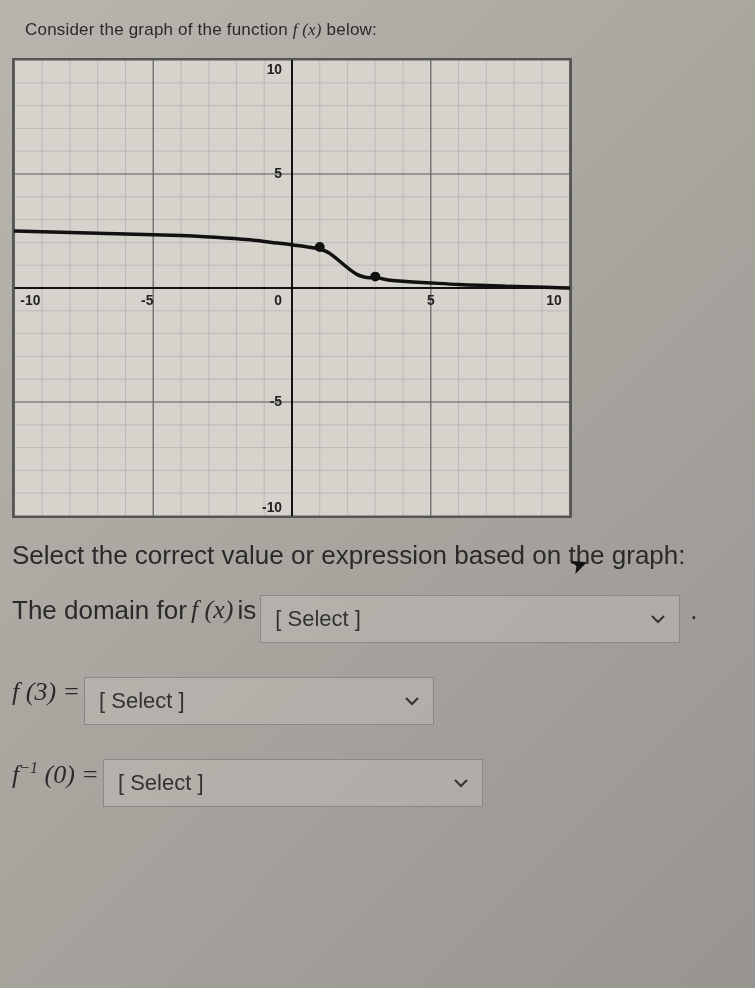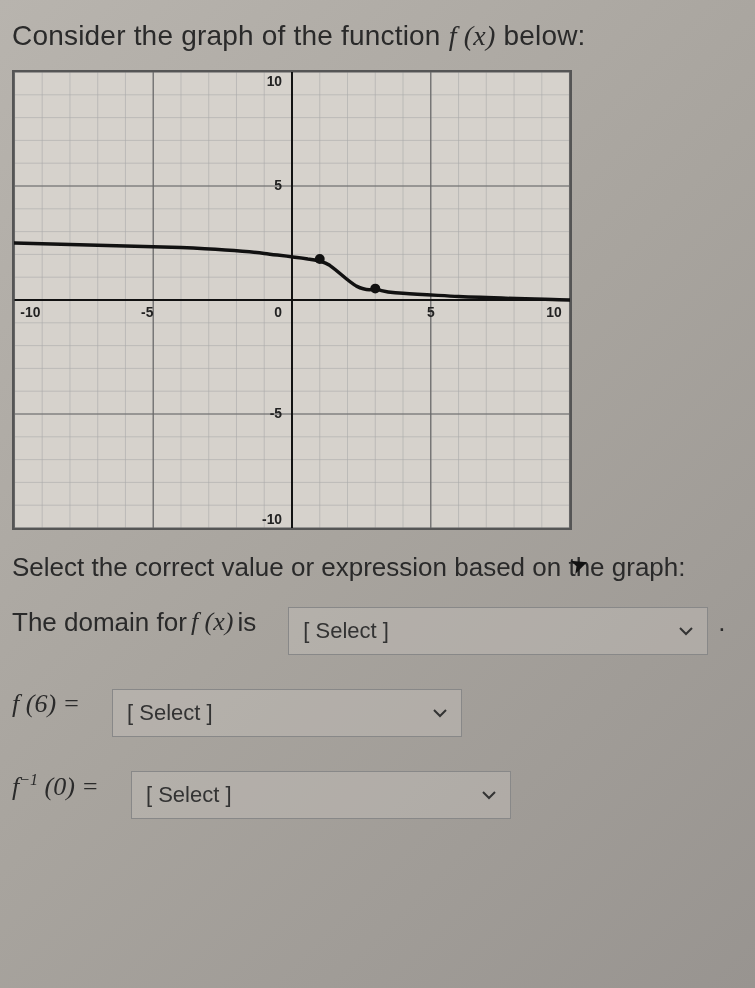--- a/index.html
+++ b/index.html
@@ -6,23 +6,24 @@
   body {
     width: 755px;
     height: 988px;
     background: linear-gradient(135deg, #b8b4ae 0%, #a8a49e 50%, #989490 100%);
     font-family: Arial, Helvetica, sans-serif;
     color: #2a2a2a;
     padding: 20px 12px;
     position: relative;
   }
   .prompt {
-    font-size: 28px;
+    font-size: 17px;
     margin-bottom: 18px;
     letter-spacing: 0.2px;
+    margin-left: 13px;
   }
   .math-i { font-style: italic; font-family: 'Times New Roman', serif; }
   .chart-wrap {
     width: 560px;
     height: 460px;
     background: #d6d2cc;
     border: 2px solid #555;
     position: relative;
     margin-bottom: 20px;
     overflow: hidden;
@@ -48,21 +49,20 @@
   .select-box {
     border: 1px solid #888;
     background: rgba(200,196,190,0.4);
     padding: 10px 14px;
     display: flex;
     align-items: center;
     justify-content: space-between;
     font-size: 22px;
     color: #333;
     cursor: pointer;
-    margin-left: 28px;
   }
   .select-box .chev {
     margin-left: 18px;
     font-size: 16px;
     color: #333;
   }
   .sel1 { width: 420px; }
   .sel2 { width: 350px; }
   .sel3 { width: 380px; }
   .period { font-size: 26px; margin-left: 6px; }
@@ -182,21 +182,21 @@
     <span class="chev">
       <svg width="14" height="10" viewBox="0 0 14 10">
           <path d="M1 2 L7 8 L13 2" fill="none" stroke="#333" stroke-width="2"></path>
         </svg>
     </span>
   </div>
   <span class="period">.</span>
 </div>
 
 <div class="row">
-  <span class="math-i">f (6) =</span>
+  <span class="math-i">f (3) =</span>
   <div class="select-box sel2">
     <span>[ Select ]</span>
     <span class="chev">
       <svg width="14" height="10" viewBox="0 0 14 10">
           <path d="M1 2 L7 8 L13 2" fill="none" stroke="#333" stroke-width="2"></path>
         </svg>
     </span>
   </div>
 </div>
 

